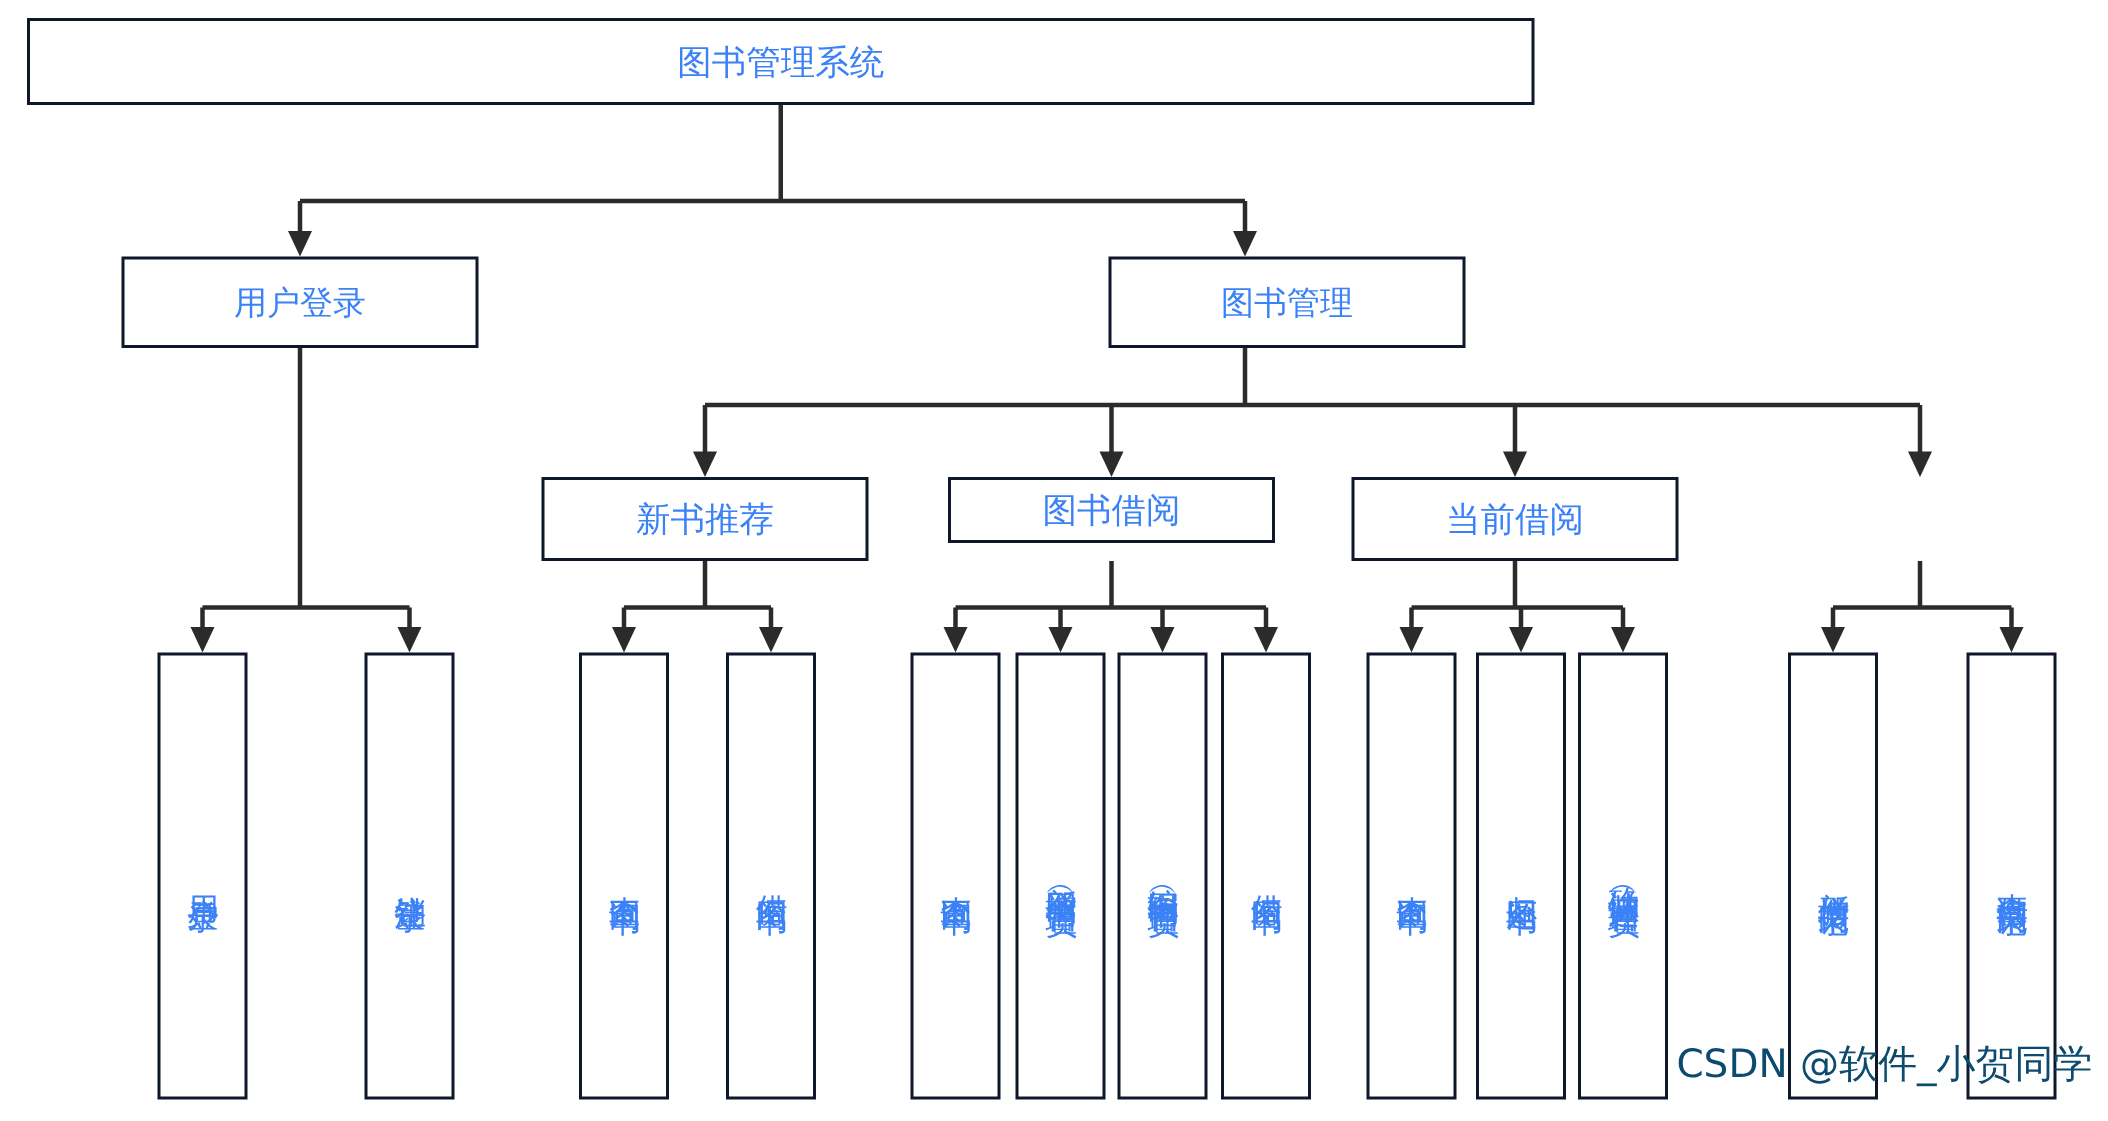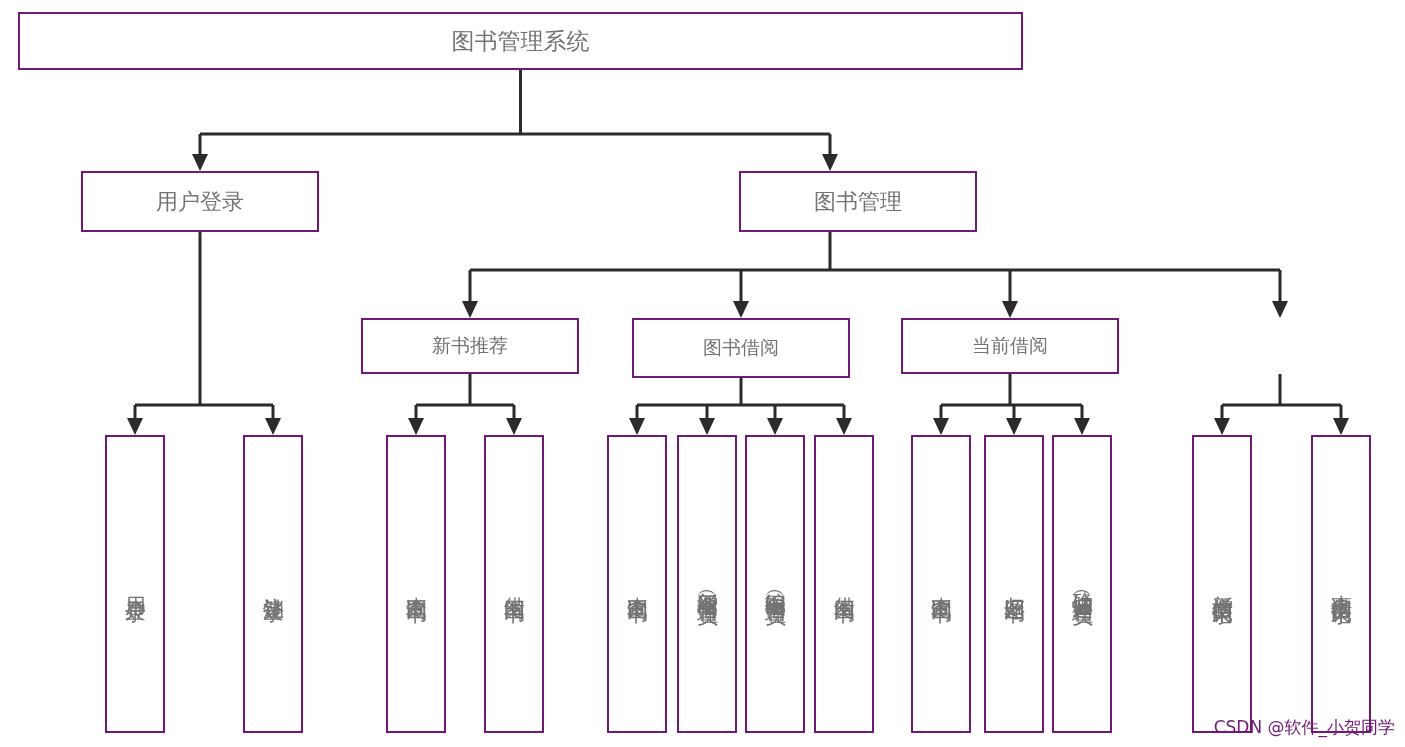--- a/index.html
+++ b/index.html
@@ -23,56 +23,56 @@
     left: 0;
     top: 0;
     width: 1405px;
     height: 747px;
     pointer-events: none;
   }
   .node {
     position: absolute;
     box-sizing: border-box;
     background: #ffffff;
-    border: 2px solid #701a75;
+    border: 2px solid #0f172a;
     display: flex;
     align-items: center;
     justify-content: center;
-    color: #737373;
+    color: #3b82f6;
     z-index: 2;
   }
   .node.root {
     font-size: 23px;
   }
   .node.lvl2 {
     font-size: 22px;
   }
   .node.lvl3 {
-    font-size: 19px;
+    font-size: 23px;
   }
   .node.leaf {
     font-size: 21px;
     writing-mode: vertical-rl;
     text-orientation: upright;
     letter-spacing: 2px;
     line-height: 1;
     padding: 4px 0;
     align-items: center;
     justify-content: center;
   }
   .node .cap {
     display: block;
     white-space: nowrap;
   }
   #watermark {
     position: absolute;
     right: 10px;
-    bottom: 8px;
-    font-size: 17px;
-    color: #701a75;
+    bottom: 20px;
+    font-size: 26px;
+    color: #0c4a6e;
     z-index: 5;
     white-space: nowrap;
     font-family: "DejaVu Sans", "Liberation Sans", sans-serif;
   }
 </style>
 </head>
 <body>
 
 <div id="canvas">
 
@@ -138,21 +138,21 @@
   <div class="node lvl2" style="left: 81px; top: 171px; width: 238px; height: 61px;">
     <span class="cap">用户登录</span>
   </div>
   <div class="node lvl2" style="left: 711px; top: 171px; width: 238px; height: 61px; margin-left: 28px;">
     <span class="cap">图书管理</span>
   </div>
 
   <div class="node lvl3" style="left: 361px; top: 318px; width: 218px; height: 56px;">
     <span class="cap">新书推荐</span>
   </div>
-  <div class="node lvl3" style="left: 632px; top: 318px; width: 218px; height: 60px; text-align: right;">
+  <div class="node lvl3" style="left: 632px; top: 318px; width: 218px; height: 44px; text-align: right;">
     <span class="cap">图书借阅</span>
   </div>
   <div class="node lvl3" style="left: 901px; top: 318px; width: 218px; height: 56px;">
     <span class="cap">当前借阅</span>
   </div>
 
   <div class="node leaf" style="left: 105px; top: 435px; width: 60px; height: 298px;">
     <span class="cap">用户登录</span>
   </div>
   <div class="node leaf" style="left: 243px; top: 435px; width: 60px; height: 298px;">

